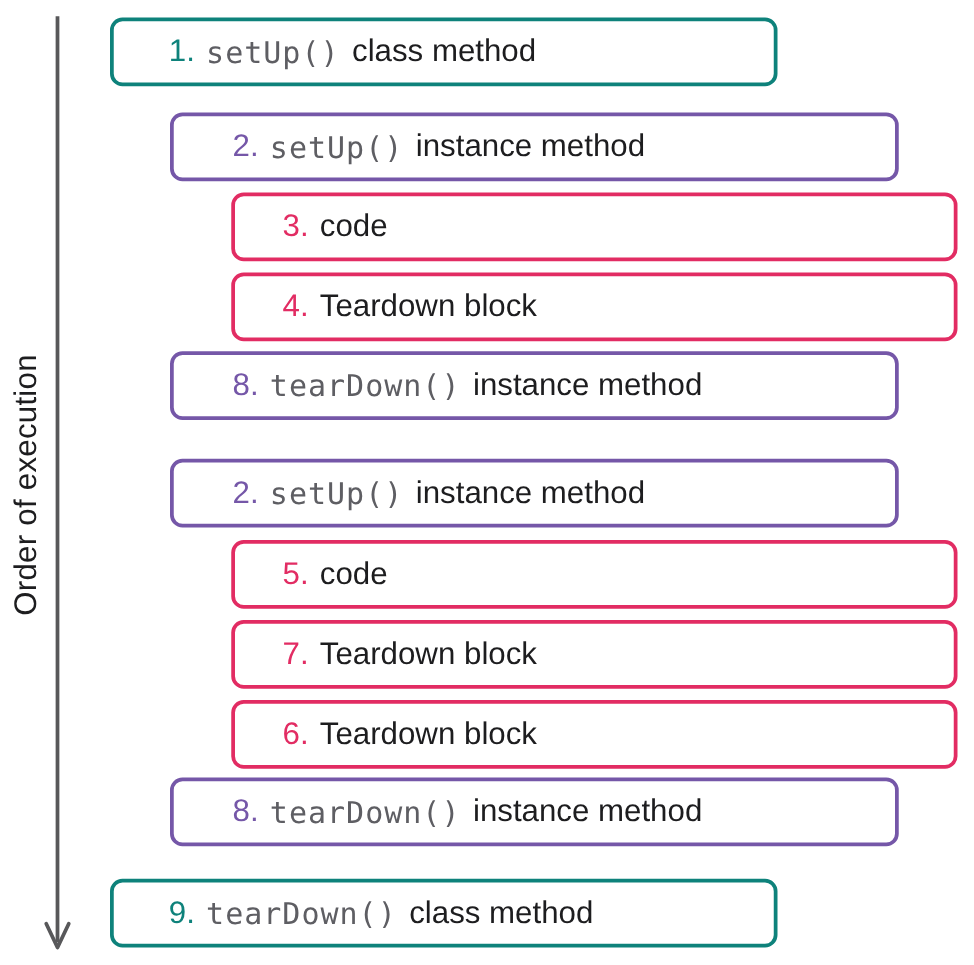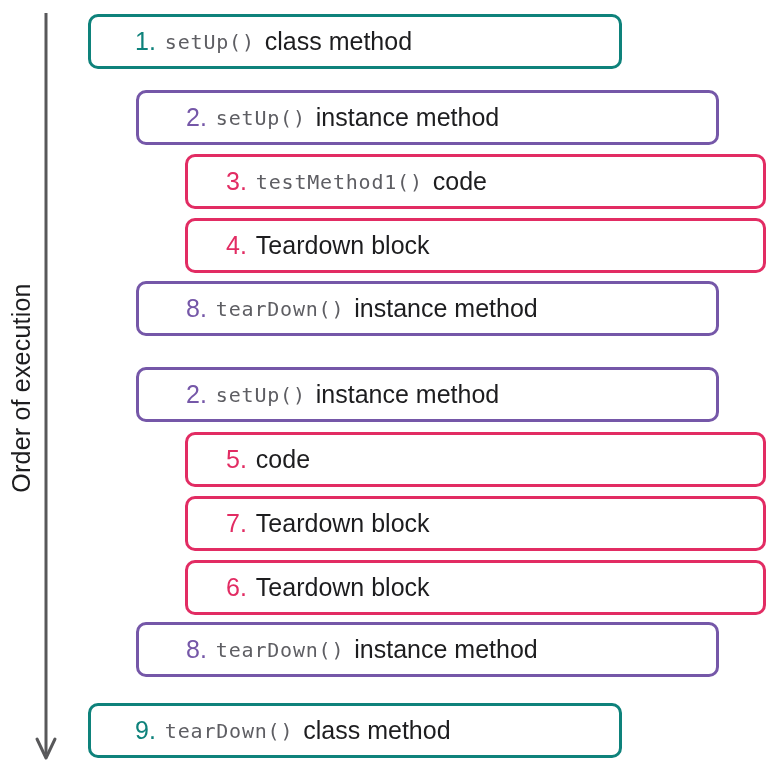--- a/index.html
+++ b/index.html
@@ -37,21 +37,21 @@
   .box.purple{left:136px;width:583px;border-color:var(--purple);padding-left:47px;}
   .box.pink{left:185px;width:581px;border-color:var(--pink);padding-left:38px;}
 
   .box .num{margin-right:9px;}
   .box.teal .num{color:var(--teal);}
   .box.purple .num{color:var(--purple);}
   .box.pink .num{color:var(--pink);}
 
   .box .code{
     font-family:"DejaVu Sans Mono","Liberation Mono",monospace;
-    font-size:20px;letter-spacing:.8px;
+    font-size:24px;letter-spacing:.8px;
     color:var(--mono_text);
     margin-right:10px;
   }
   .box .code:empty{display:none;margin:0;}
   .box .lbl{color:var(--label_text);}
 
   
   .r0{top:14px;}  .r1{top:90px;}  .r2{top:154px;} .r3{top:218px;}
   .r4{top:281px;} .r5{top:367px;} .r6{top:432px;} .r7{top:496px;}
   .r8{top:560px;} .r9{top:622px;} .r10{top:703px;}
@@ -74,21 +74,20 @@
   </div>
 
   <div class="box purple r1">
     <span class="num">2.</span>
     <span class="code">setUp()</span>
     <span class="lbl">instance method</span>
   </div>
 
   <div class="box pink r2">
     <span class="num">3.</span>
-    <span class="code">testMethod1()</span>
     <span class="lbl">code</span>
   </div>
 
   <div class="box pink r3">
     <span class="num">4.</span>
 
     <span class="lbl">Teardown block</span>
   </div>
 
   <div class="box purple r4">

